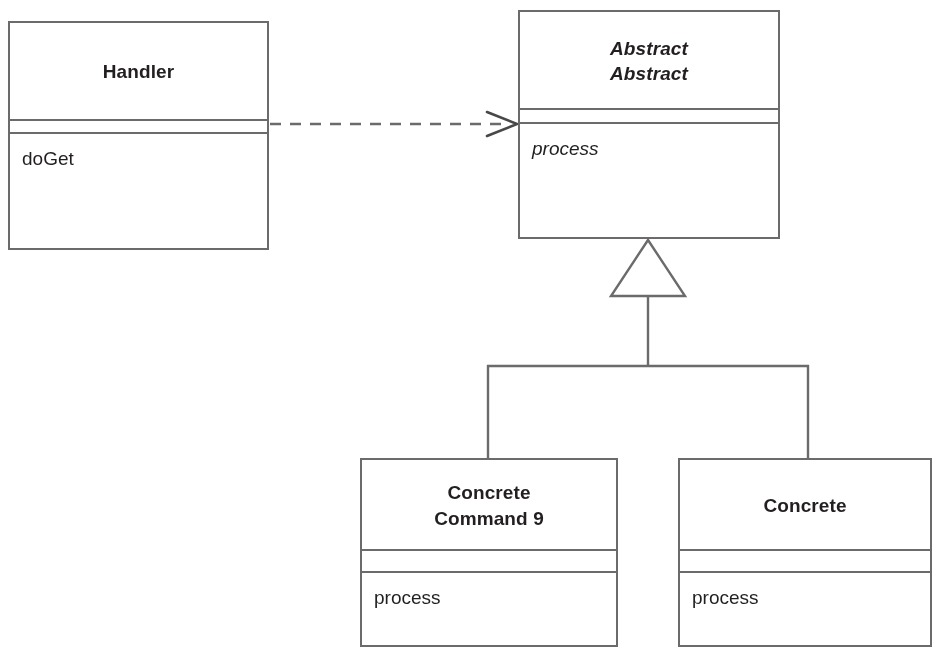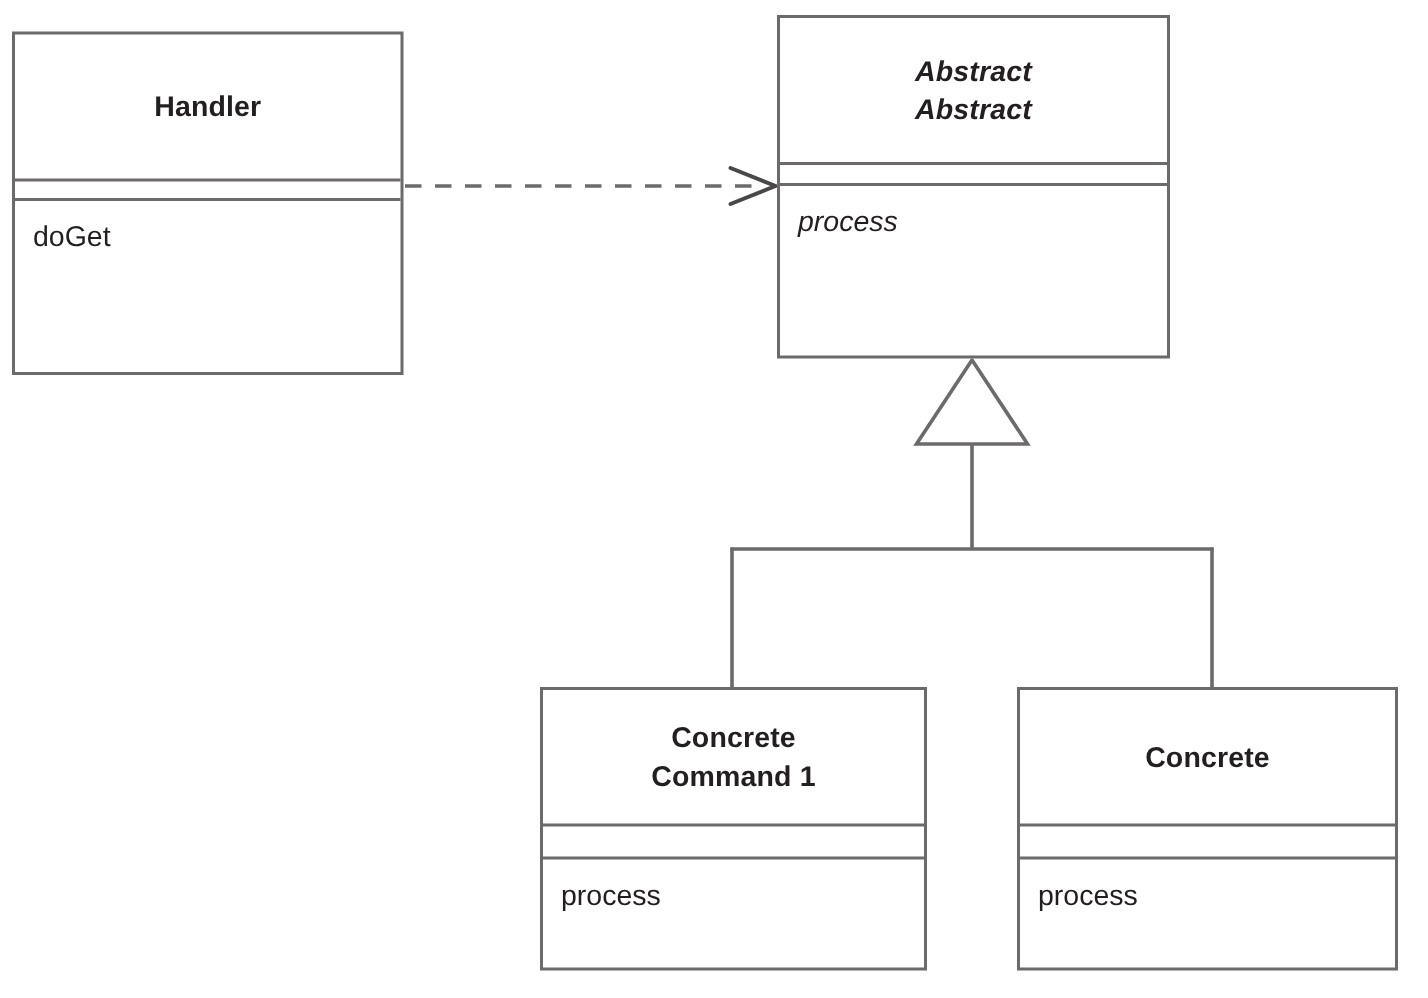--- a/index.html
+++ b/index.html
@@ -125,21 +125,21 @@
     <div class="uml-attr-compartment" style="height:12px;"></div>
     <div class="compartment-divider"></div>
     <div class="uml-op-compartment">
       <div class="op-item abstract-op">process</div>
     </div>
   </div>
 
   <div class="uml-class" style="left:360px; top:458px; width:258px; height:189px;">
     <div class="uml-name-compartment" style="height:89px; flex-direction:column; justify-content:center;">
       <span>Concrete</span>
-      <span>Command 1</span>
+      <span>Command 9</span>
     </div>
     <div class="compartment-divider"></div>
     <div class="uml-attr-compartment" style="height:20px;"></div>
     <div class="compartment-divider"></div>
     <div class="uml-op-compartment">
       <div class="op-item">process</div>
     </div>
   </div>
 
   <div class="uml-class" style="left:678px; top:458px; width:254px; height:189px;">

